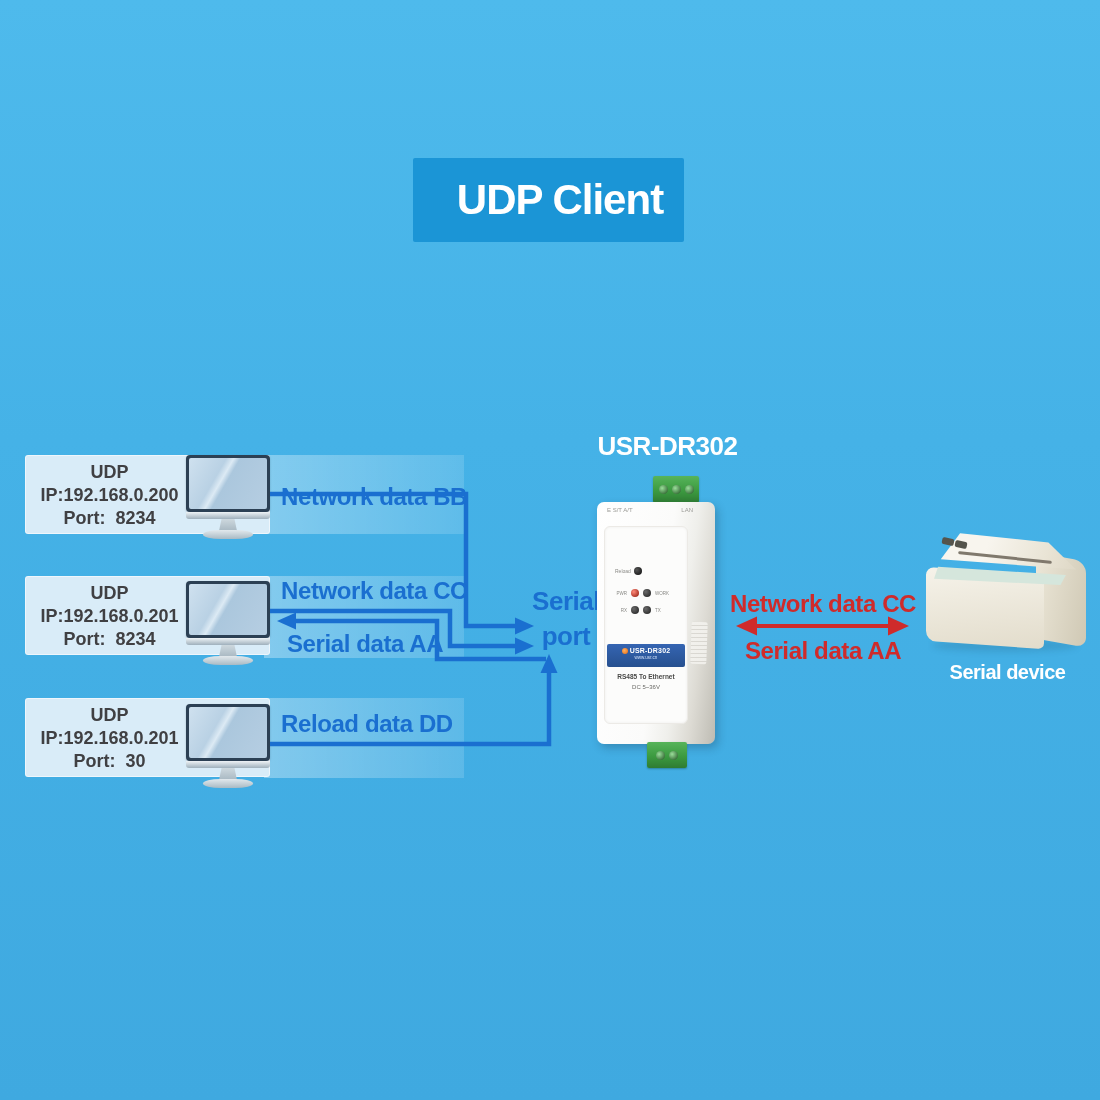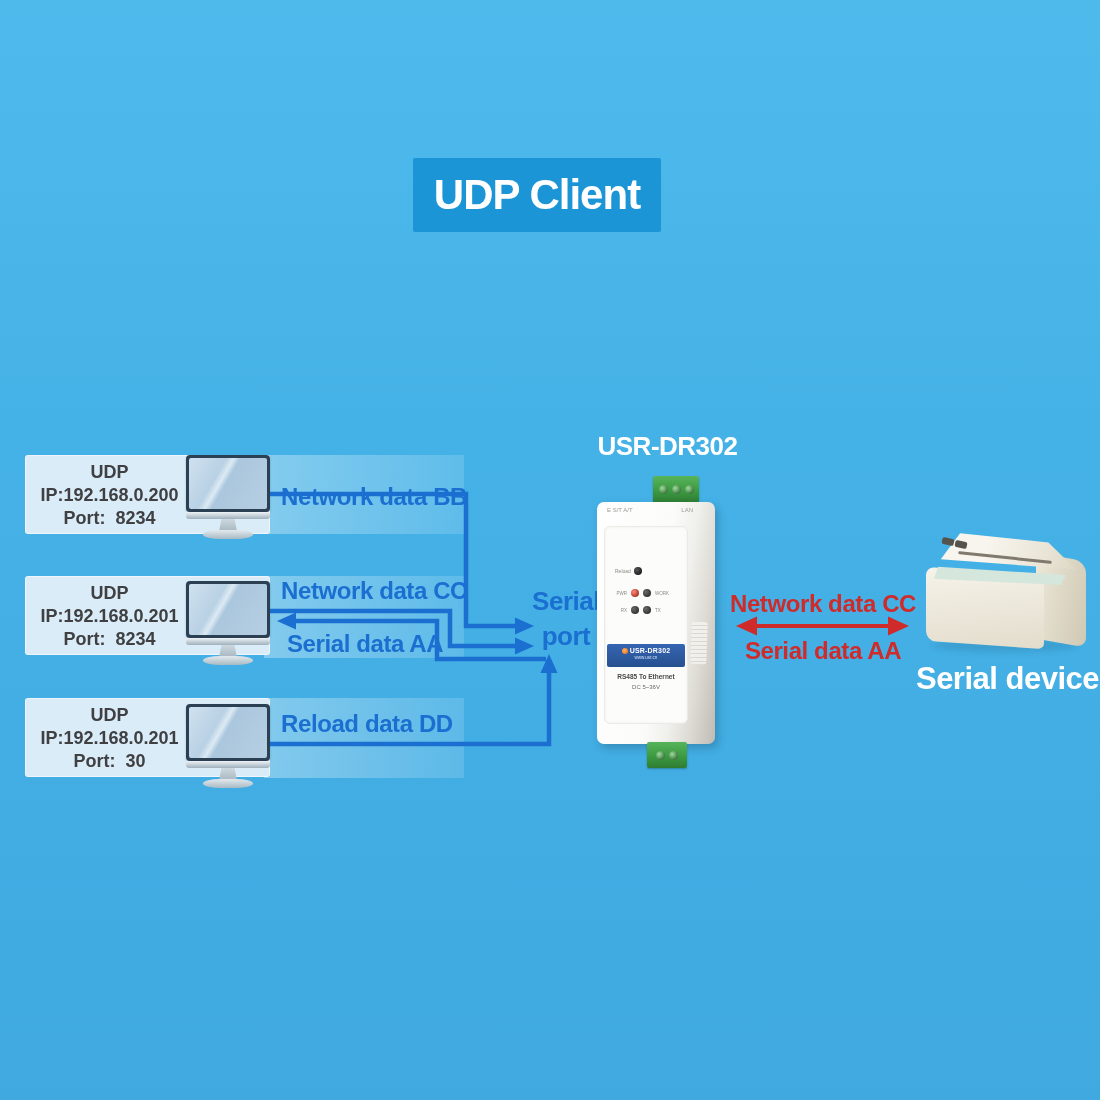--- a/index.html
+++ b/index.html
@@ -4,22 +4,22 @@
 <style>
   html,body{margin:0;padding:0;}
   body{
     width:1100px;height:1100px;overflow:hidden;position:relative;
     font-family:"Liberation Sans","DejaVu Sans",sans-serif;
     background:linear-gradient(180deg,#4ebaec 0%,#45b2e7 40%,#3fa9e0 100%);
   }
   .abs{position:absolute;}
   
   .title-box{
-    left:413px;top:158px;width:248px;height:74px;background:#1b95d6;border-radius:2px;
-    display:flex;align-items:center;justify-content:center;
+    left:413px;top:158px;width:248px;height:84px;background:#1b95d6;border-radius:2px;
+    display:flex;align-items:center;justify-content:center;padding-left:23px;
   }
   .title-box span{color:#fff;font-size:42px;font-weight:700;letter-spacing:-1px;}
   
   .strip{left:264px;width:200px;background:linear-gradient(90deg,rgba(255,255,255,.34),rgba(255,255,255,.14));}
   .s1{top:455px;height:79px;}
   .s2{top:576px;height:82px;}
   .s3{top:698px;height:80px;}
   
   .info-box{
     left:25px;width:245px;height:79px;background:#d9ecf8;border:1px solid rgba(255,255,255,.55);
@@ -95,21 +95,21 @@
   .pr-side{left:118px;top:30px;width:50px;height:86px;background:linear-gradient(100deg,#ece7d8,#cfc8b4);
     border-radius:4px 12px 10px 6px;transform:skewY(10deg);}
   .pr-front{left:8px;top:44px;width:118px;height:74px;background:linear-gradient(170deg,#f6f3ea,#e2dccb);
     border-radius:8px 2px 6px 10px;transform:skewY(4deg);}
   .pr-lid{left:20px;top:2px;width:138px;height:52px;clip-path:polygon(16% 8%,80% 26%,100% 78%,2% 58%);
     background:linear-gradient(110deg,#f8f5ee 35%,#e9e4d5 75%,#ddd6c4 100%);}
   .pr-teal{left:16px;top:32px;width:136px;height:26px;clip-path:polygon(3% 30%,97% 62%,93% 100%,0 76%);background:#d5e6dc;}
   .pr-slot{left:40px;top:29px;width:94px;height:3px;background:#80796d;transform:rotate(6deg);border-radius:2px;}
   .pr-btn{width:12px;height:7px;background:#55544c;border-radius:2px;transform:rotate(12deg);}
   .pb1{left:24px;top:11px;} .pb2{left:37px;top:14px;}
-  .printer-label{left:915px;top:661px;width:185px;text-align:center;color:#fff;font-size:31px;font-weight:700;letter-spacing:-.5px;}
+  .printer-label{left:915px;top:661px;width:185px;text-align:center;color:#fff;font-size:20px;font-weight:700;letter-spacing:-.5px;}
 </style>
 </head>
 <body>
 
 <div class="abs title-box">
   <span>UDP Client</span>
 </div>
 
 <div class="abs strip s1"></div>
 <div class="abs strip s2"></div>

